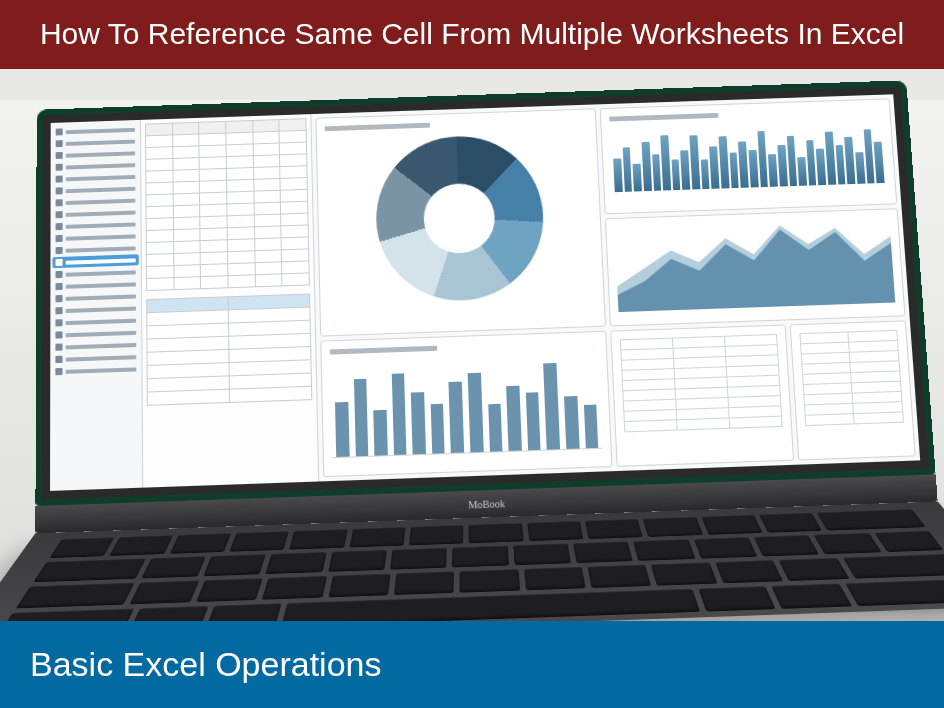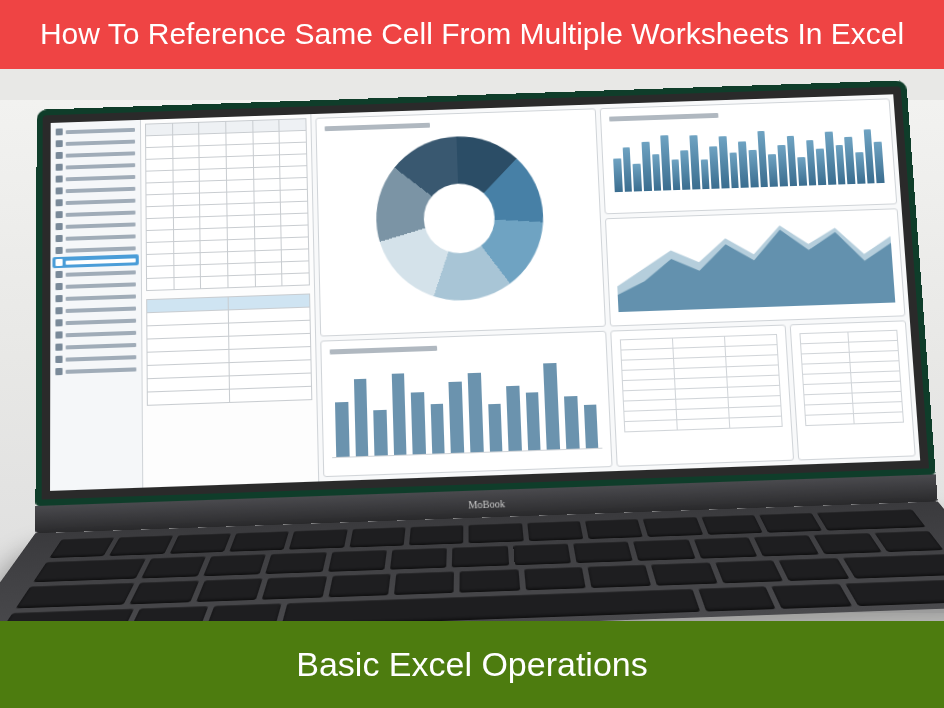--- a/index.html
+++ b/index.html
@@ -5,37 +5,37 @@
     * { margin: 0; padding: 0; box-sizing: border-box; }
     body {
       width: 944px;
       height: 708px;
       font-family: 'Segoe UI', Arial, sans-serif;
       background: #e8e8e6;
       overflow: hidden;
       position: relative;
     }
     .header-band {
-      background: #ef4444;
+      background: #7f1d1d;
       color: #ffffff;
       padding: 14px 30px;
       text-align: center;
       font-size: 30px;
       font-weight: 400;
       line-height: 1.35;
     }
     .footer-band {
       position: absolute;
       bottom: 0;
       left: 0;
       right: 0;
-      background: #4d7c0f;
+      background: #0369a1;
       color: #ffffff;
       padding: 24px 30px;
-      text-align: center;
+      text-align: left;
       font-size: 34px;
       font-weight: 400;
     }
     .laptop-area {
       position: absolute;
       top: 100px;
       left: 0;
       right: 0;
       bottom: 95px;
       background: linear-gradient(to bottom, #f2f2f0 0%, #e8e8e6 50%, #dedede 100%);

